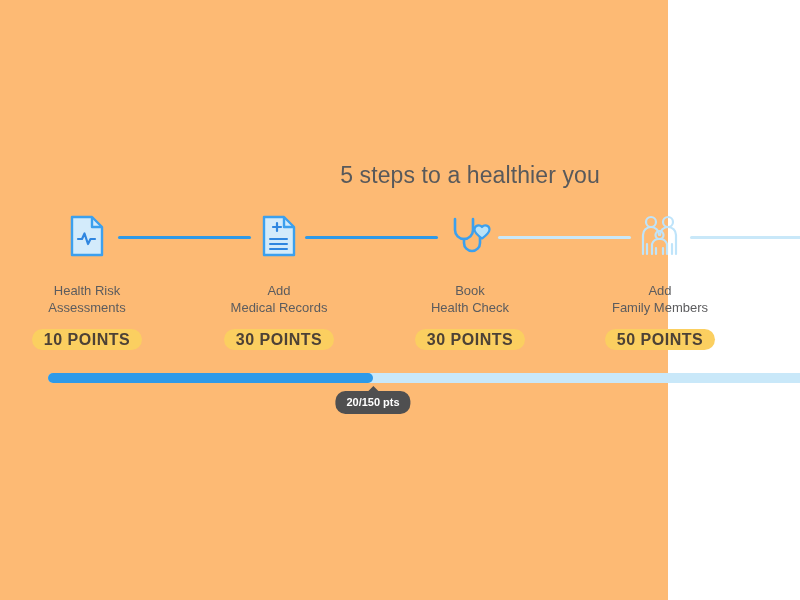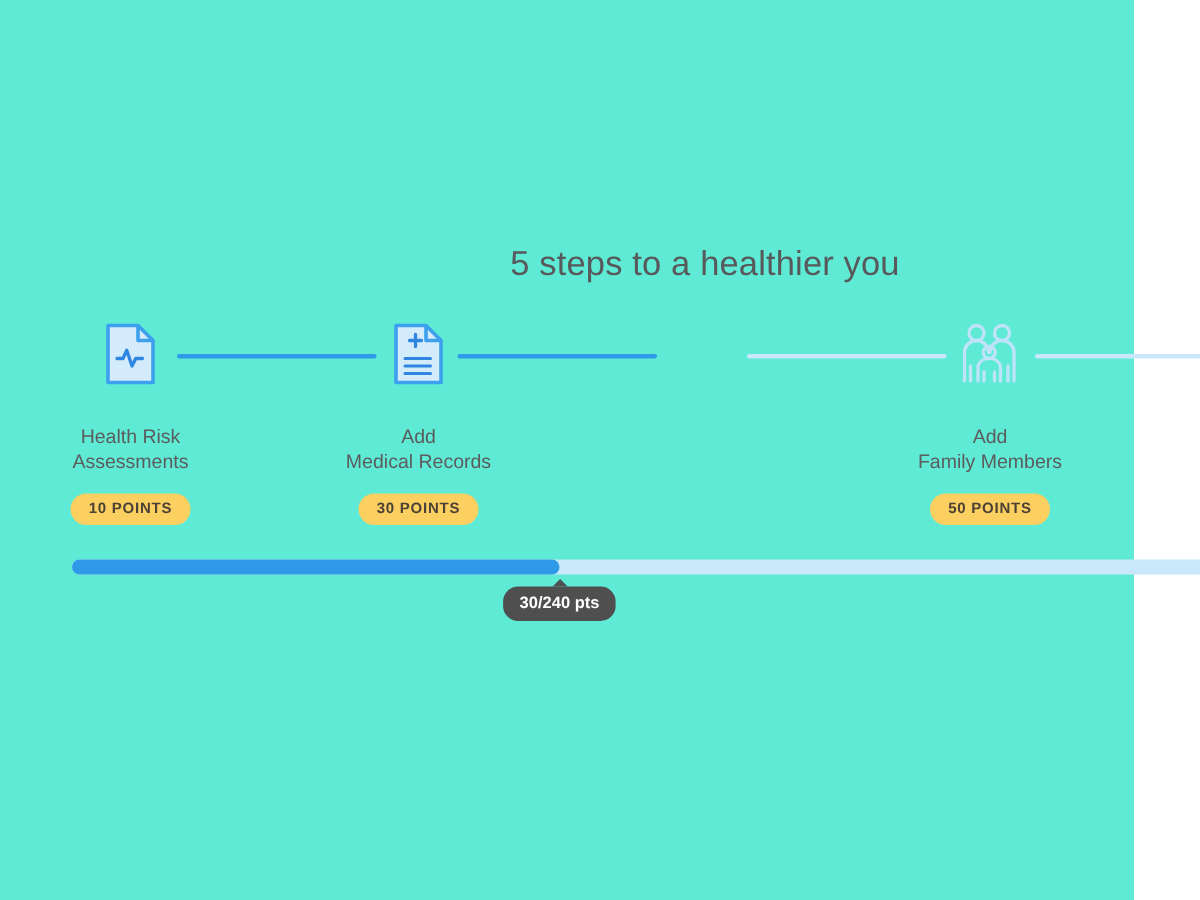--- a/index.html
+++ b/index.html
@@ -7,23 +7,23 @@
     padding: 0;
     width: 800px;
     height: 600px;
     background: #ffffff;
     font-family: "Liberation Sans", sans-serif;
     overflow: hidden;
   }
 
   #stage {
     position: relative;
-    width: 756px;
+    width: 668px;
     height: 600px;
-    background: #5eead4;
+    background: #fdba74;
   }
 
   
   .page-title {
     position: absolute;
     left: 0;
     top: 162px;
     width: 940px;
     text-align: center;
     font-size: 23px;
@@ -64,21 +64,21 @@
     white-space: pre-line;
   }
 
   .step-badge {
     display: inline-block;
     margin-top: 13px;
     padding: 5px 12px 5px 12px;
     background: #fbcf60;
     color: #4c4136;
     border-radius: 11px;
-    font-size: 10px;
+    font-size: 16px;
     font-weight: bold;
     letter-spacing: 0.5px;
     line-height: 11px;
   }
 
   
   .connector {
     position: absolute;
     height: 3px;
     border-radius: 2px;
@@ -166,20 +166,32 @@
           <path d="M22 2 V12 H32" fill="none" stroke="#3ca0ee" stroke-width="2.4" stroke-linejoin="round"></path>
           <path d="M11 12 H19 M15 8 V16" fill="none" stroke="#2f86e0" stroke-width="2.2" stroke-linecap="round"></path>
           <path d="M8 24 H25 M8 29 H25 M8 34 H25" fill="none" stroke="#2f86e0" stroke-width="2" stroke-linecap="round"></path>
         </svg>
       </div>
       <div class="step-label">Add
 Medical Records</div>
       <div><span class="step-badge">30 POINTS</span></div>
     </div>
 
+    <div class="step" style="left:375px;">
+      <div class="step-icon">
+        <svg width="44" height="42" viewBox="0 0 44 42">
+          <path d="M7 4 V15 a9 9 0 0 0 18 0 V4" fill="none" stroke="#3ca0ee" stroke-width="2.6" stroke-linecap="round"></path>
+          <path d="M16 24 V28 a8 8 0 0 0 16 0 V22" fill="none" stroke="#3ca0ee" stroke-width="2.6" stroke-linecap="round"></path>
+          <path d="M34 12 c2.6 -3 7.5 -1.4 7.5 2.4 c0 3.6 -5 7.1 -7.5 9.1 c-2.5 -2 -7.5 -5.5 -7.5 -9.1 c0 -3.8 4.9 -5.4 7.5 -2.4 Z" fill="#b9e2f8" stroke="#3ca0ee" stroke-width="2.2" stroke-linejoin="round"></path>
+        </svg>
+      </div>
+      <div class="step-label">Book
+Health Check</div>
+      <div><span class="step-badge">30 POINTS</span></div>
+    </div>
 
     <div class="step" style="left:565px;">
       <div class="step-icon">
         <svg width="42" height="44" viewBox="0 0 42 44">
           <g fill="none" stroke="#bfe4fa" stroke-width="2.2" stroke-linejoin="round" stroke-linecap="round">
             <circle cx="12" cy="8" r="5"></circle>
             <circle cx="29" cy="8" r="5"></circle>
             <path d="M4 40 V21 a8 8 0 0 1 8 -8 a8 8 0 0 1 8 8"></path>
             <path d="M21 21 a8 8 0 0 1 8 -8 a8 8 0 0 1 8 8 V40"></path>
             <circle cx="20.5" cy="21" r="4"></circle>
@@ -193,15 +205,15 @@
 Family Members</div>
       <div><span class="step-badge">50 POINTS</span></div>
     </div>
 
   </div>
 
   <div class="progress-track">
     <div class="progress-fill" style="width:325px;"></div>
   </div>
 
-  <div class="progress-tooltip" style="left:373px;">30/240 pts</div>
+  <div class="progress-tooltip" style="left:373px;">20/150 pts</div>
 
 </div>
 
 </body></html>

